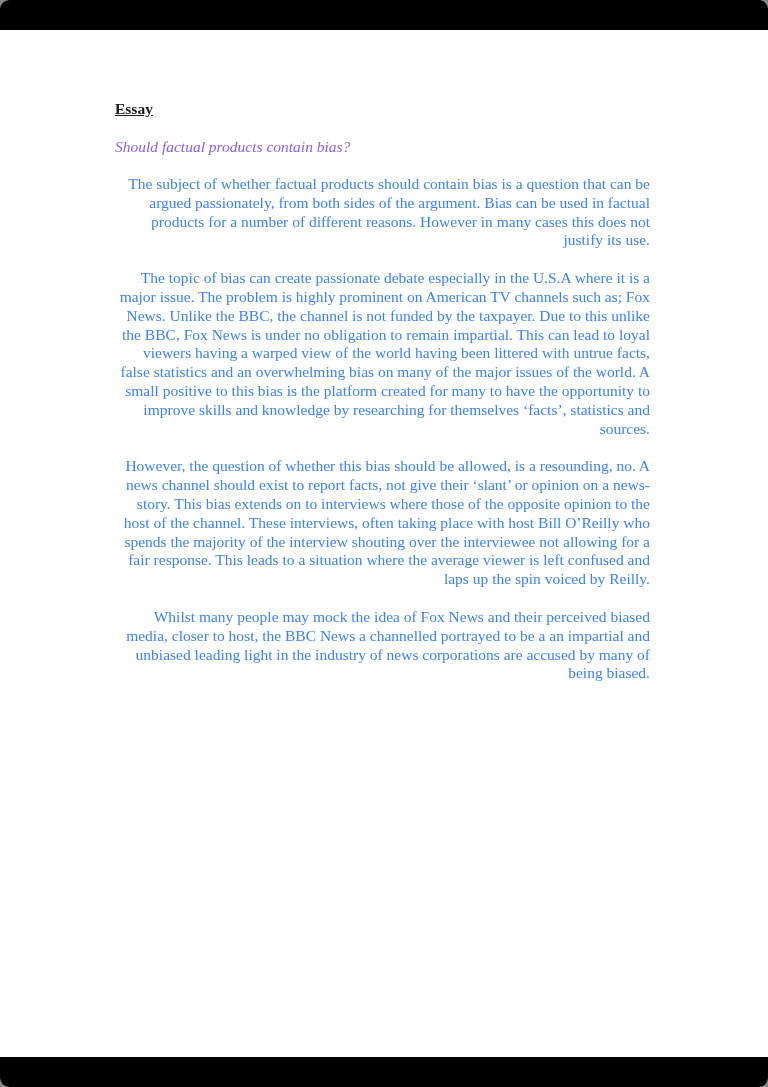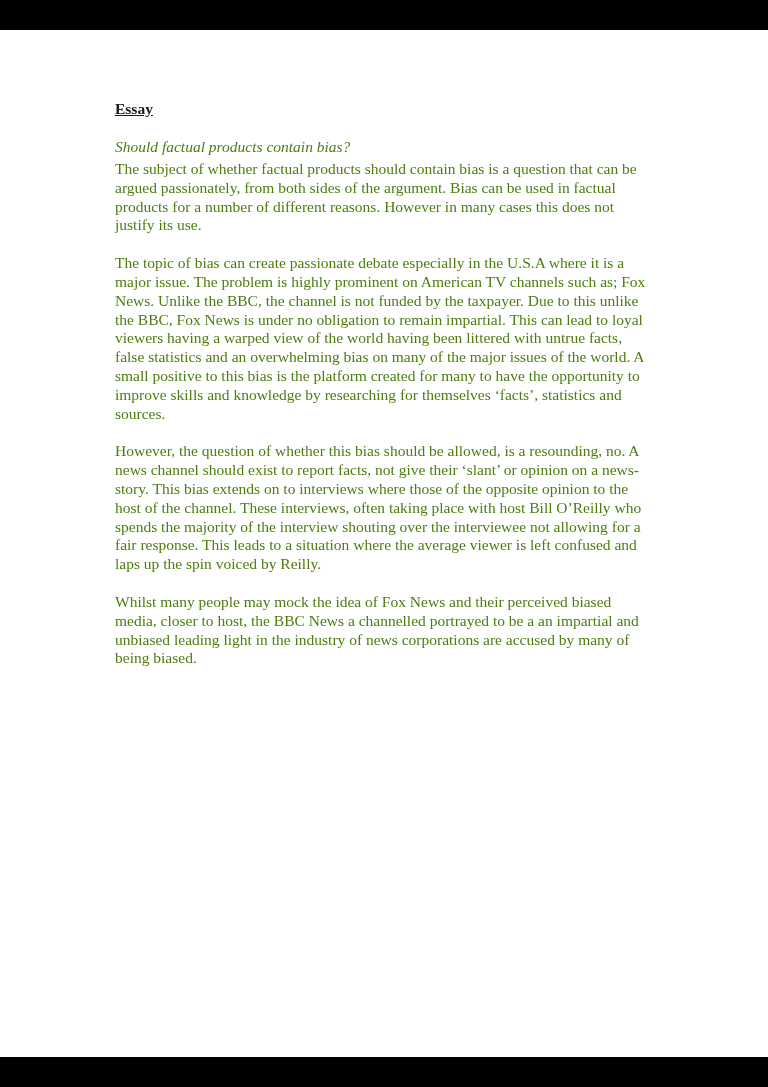--- a/index.html
+++ b/index.html
@@ -9,20 +9,21 @@
     font-family: "Liberation Serif", "DejaVu Serif", serif;
   }
 
   .doc-viewport {
     position: relative;
     width: 768px;
     height: 1087px;
     margin: 0 auto;
     background: #ffffff;
     overflow: hidden;
+    border-radius: 9px;
   }
 
   .edge-bar {
     position: absolute;
     left: 0;
     width: 100%;
     height: 30px;
     background: #000000;
   }
   .edge-bar.top { top: 0; }
@@ -45,30 +46,30 @@
     font-weight: bold;
     text-decoration: underline;
     margin-bottom: 19px;
     color: #1a1a1a;
   }
 
   .essay-subtitle {
     font-size: 15.5px;
     line-height: 19px;
     font-style: italic;
-    margin-bottom: 4px;
-    color: #4d7c0f;
+    margin-bottom: 19px;
+    color: #8b5cf6;
   }
 
   .essay-paragraph {
     font-size: 15.5px;
     line-height: 18.8px;
     margin-bottom: 19px;
-    color: #4d7c0f;
-    text-align: left;
+    color: #3b82f6;
+    text-align: right;
   }
 </style>
 </head>
 <body>
 
 <div class="doc-viewport">
 
   <div class="edge-bar top"></div>
 
   <div class="page">

